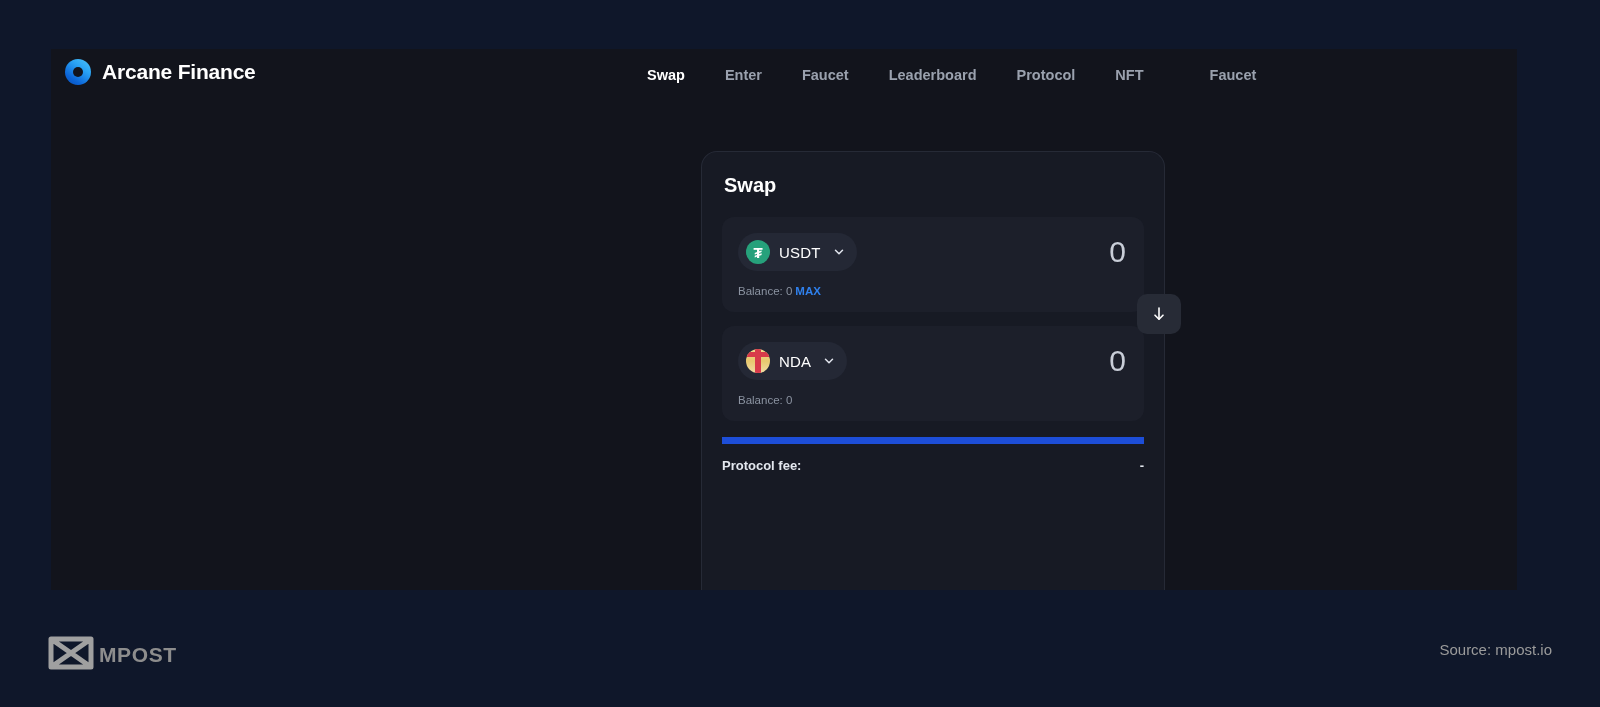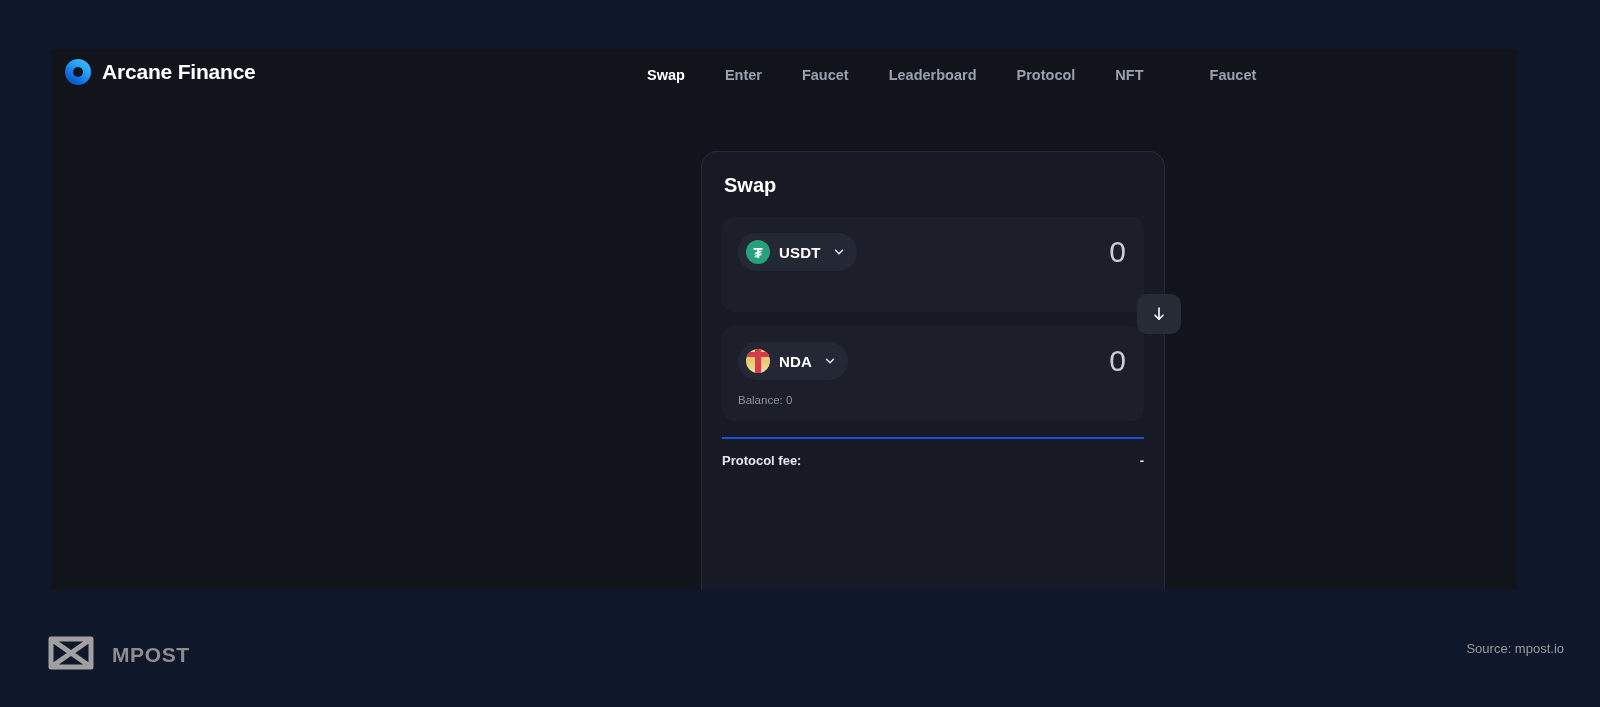--- a/index.html
+++ b/index.html
@@ -177,21 +177,21 @@
     position: absolute;
     left: 0;
     top: 3px;
     width: 100%;
     height: 5px;
     background: #d83a4a;
   }
   .token-symbol {
     color: #ffffff;
     font-size: 15px;
-    font-weight: bold;
+    font-weight: normal;
     letter-spacing: 0.2px;
   }
   .chevron {
     width: 12px;
     height: 12px;
     flex: none;
     margin-left: 3px;
     display: block;
   }
   .chevron svg { display: block; }
@@ -229,21 +229,21 @@
     align-items: center;
     justify-content: center;
     cursor: pointer;
     z-index: 5;
   }
   .swap-dir-btn svg { display: block; }
 
   
   .fees {
     margin-top: 16px;
-    border-top: 2px solid #1d4ed8;
+    border-top: 7px solid #1d4ed8;
     padding-top: 14px;
   }
   .fee-row {
     display: flex;
     justify-content: space-between;
     align-items: center;
     color: #e3e7ee;
     font-size: 13px;
     font-weight: bold;
     margin-bottom: 11px;
@@ -268,35 +268,35 @@
     justify-content: center;
   }
 
   
   .footer-logo {
     position: absolute;
     left: 48px;
     top: 636px;
     display: flex;
     align-items: center;
-    gap: 18px;
+    gap: 5px;
   }
   .mpost-mark { display: block; }
   .mpost-word {
     color: #8d8d8d;
     font-size: 21px;
     font-weight: bold;
     letter-spacing: 0.6px;
   }
   .footer-source {
     position: absolute;
-    right: 36px;
+    right: 48px;
     top: 641px;
     color: #9b9b9b;
-    font-size: 13px;
+    font-size: 15px;
     white-space: nowrap;
   }
 </style>
 </head>
 <body>
 
 <div class="page">
 
   <div class="app-shot">
 
@@ -329,20 +329,23 @@
             <span class="token-icon usdt">₮</span>
             <span class="token-symbol">USDT</span>
             <span class="chevron">
               <svg width="12" height="12" viewBox="0 0 12 12" fill="none">
                 <path d="M2.5 4.3 L6 7.8 L9.5 4.3" stroke="#e2e6ee" stroke-width="1.5" stroke-linecap="round" stroke-linejoin="round"></path>
               </svg>
             </span>
           </div>
           <div class="token-amount">0</div>
         </div>
+        <div class="balance-line">
+          <span>Balance: 0</span><span class="balance-max">MAX</span>
+        </div>
 
         <div class="swap-dir-btn">
           <span>
             <svg width="18" height="18" viewBox="0 0 18 18" fill="none">
               <path d="M9 3 V14" stroke="#ffffff" stroke-width="1.6" stroke-linecap="round"></path>
               <path d="M5 10.2 L9 14.2 L13 10.2" stroke="#ffffff" stroke-width="1.6" stroke-linecap="round" stroke-linejoin="round"></path>
             </svg>
           </span>
         </div>
       </div>

